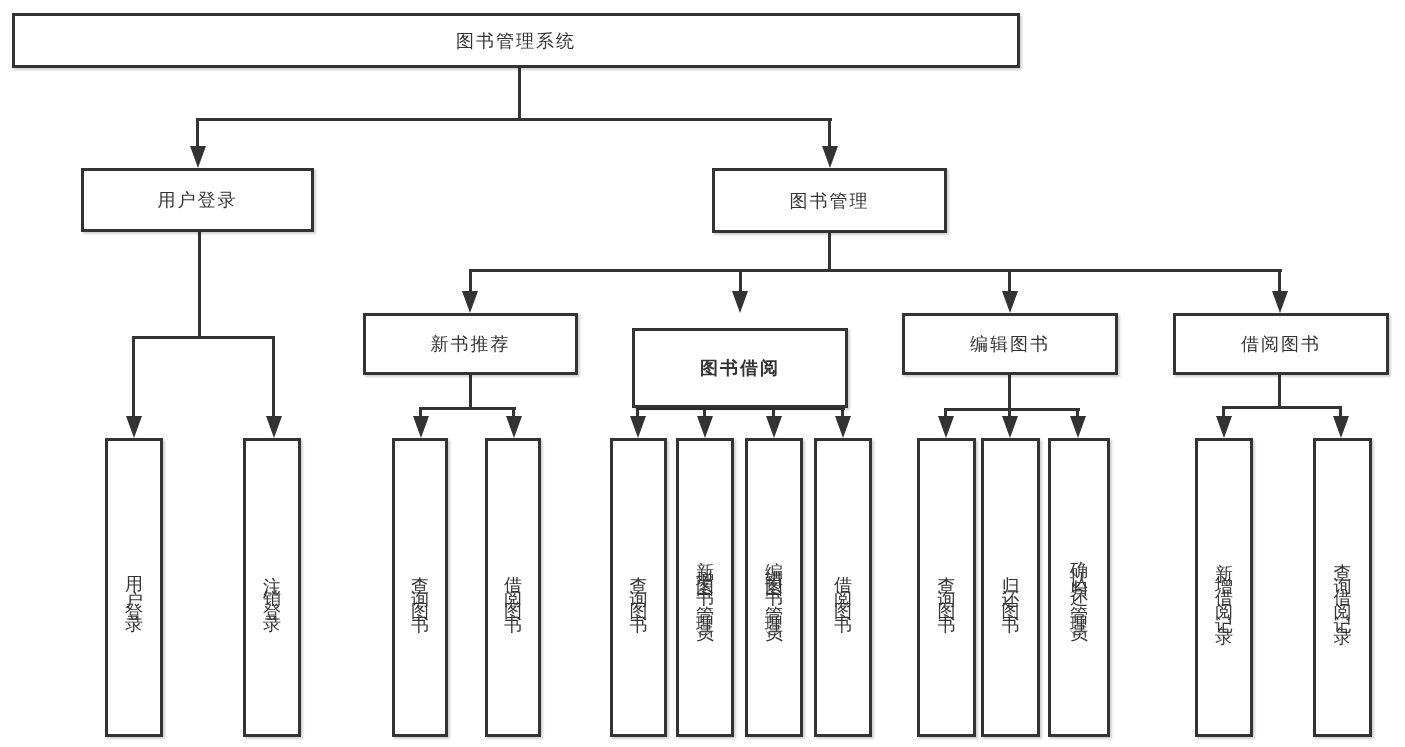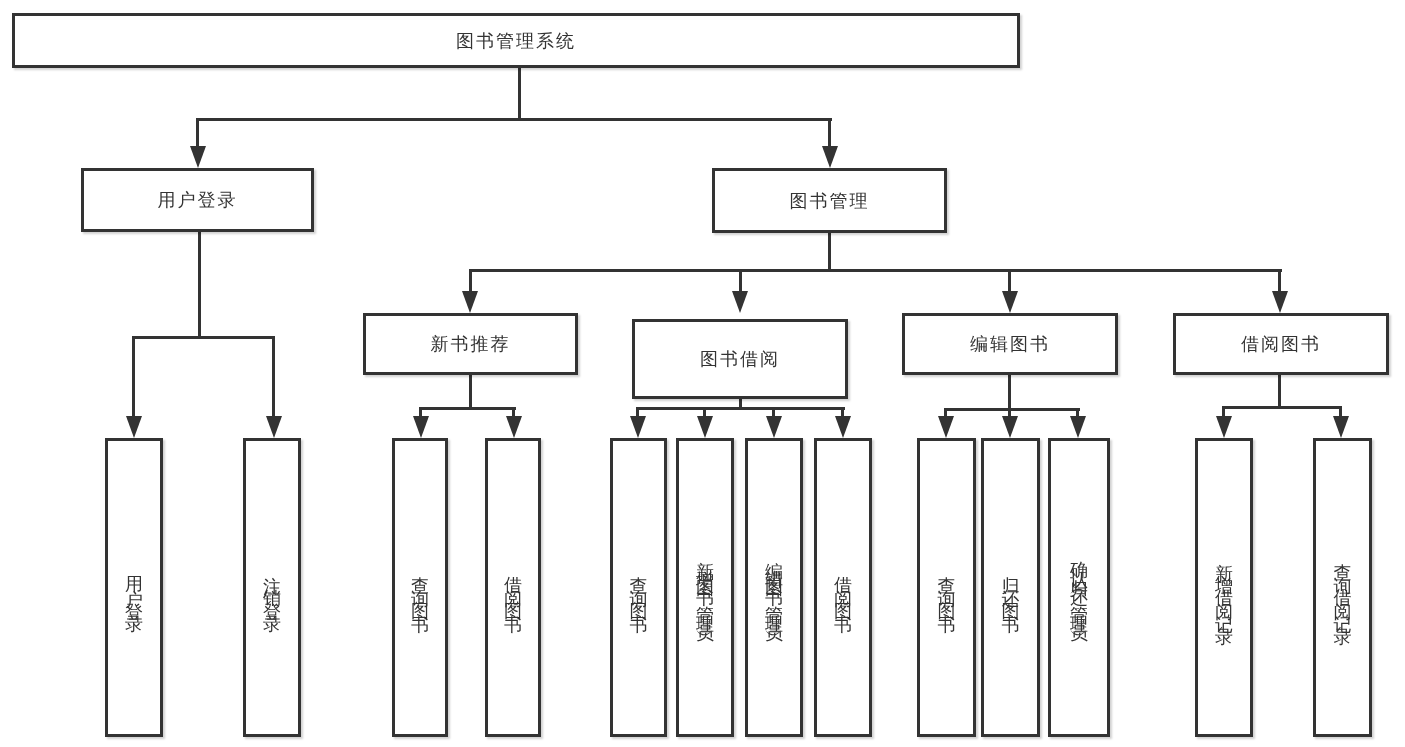--- a/index.html
+++ b/index.html
@@ -90,21 +90,21 @@
   </div>
 
   <div class="hbox" style="left:363px;top:313px;width:215px;height:62px;">
     <span class="lbl">新书推荐</span>
   </div>
 
   <div class="hbox" style="left:712px;top:168px;width:235px;height:65px;">
     <span class="lbl">图书管理</span>
   </div>
 
-  <div class="hbox" style="left:632px;top:319px;width:216px;height:80px;">
+  <div class="hbox" style="left:632px;top:328px;width:216px;height:80px;font-weight:bold;">
     <span class="lbl">图书借阅</span>
   </div>
 
   <div class="hbox" style="left:902px;top:313px;width:216px;height:62px;">
     <span class="lbl">编辑图书</span>
   </div>
 
   <div class="hbox" style="left:1173px;top:313px;width:216px;height:62px;">
     <span class="lbl">借阅图书</span>
   </div>

